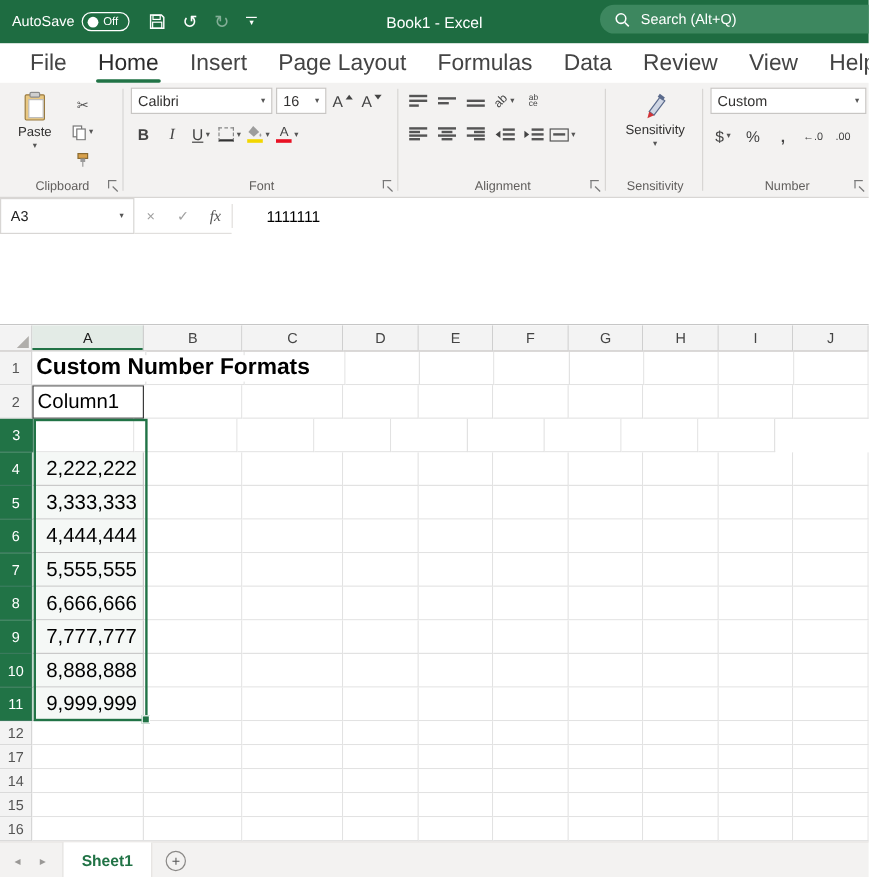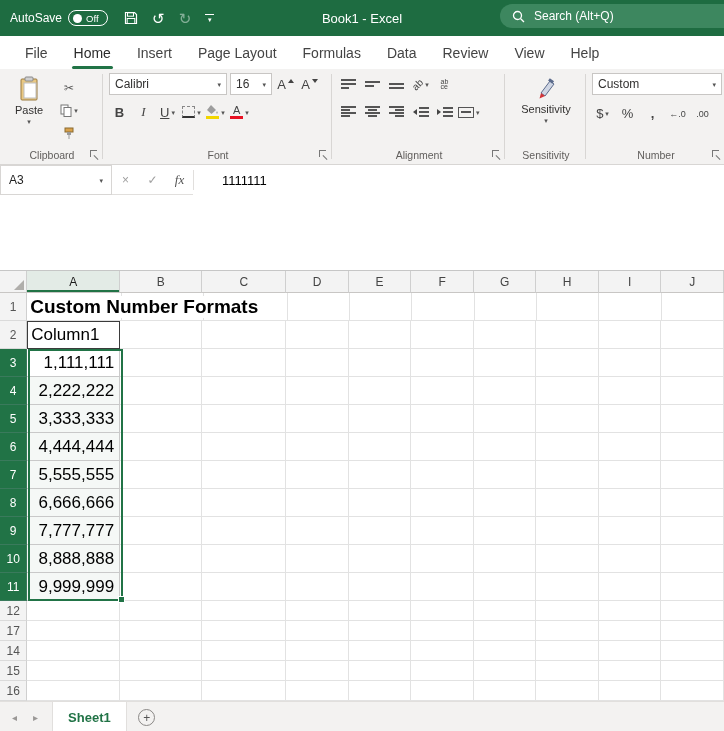--- a/index.html
+++ b/index.html
@@ -17,21 +17,21 @@
   .qat-icn { font-size:15px; line-height:1; color:#fff; cursor:pointer; }
   .qat-icn.disabled { opacity:.45; }
   .custom-qat { display:flex; flex-direction:column; align-items:center; gap:1px; cursor:pointer; }
   .custom-qat .bar { width:9px; height:1px; background:#fff; }
   .custom-qat .chev { color:#fff; }
   .doc-title { position:absolute; left:0; right:0; text-align:center; font-size:13px; pointer-events:none; }
   .search { position:absolute; right:0; top:4px; width:224px; height:24px; background:#3d875f; border-radius:12px 0 0 12px; display:flex; align-items:center; gap:9px; padding-left:12px; font-size:12px; color:#fff; cursor:text; }
 
   
   .tabrow { height:33px; background:#fff; display:flex; align-items:stretch; padding-left:12px; }
-  .tab { padding:0 13px; display:flex; align-items:center; font-size:14px; color:#444; position:relative; cursor:pointer; white-space:nowrap;text-align:center; }
+  .tab { padding:0 13px; display:flex; align-items:center; font-size:19px; color:#444; position:relative; cursor:pointer; white-space:nowrap;text-align:center; }
   .tab.active { font-weight:400; color:#2b2b2b; }
   .tab.active::after { content:""; position:absolute; left:11px; right:11px; bottom:0; height:3px; background:#217346; border-radius:2px; }
 
   
   .ribbon { height:96px; background:#f3f2f1; border-bottom:1px solid #d8d6d4; display:flex; }
   .rgroup { display:flex; flex-direction:column; position:relative; padding:4px 4px 0 6px; }
   .rg-body { flex:1; display:flex; }
   .rg-footer { height:18px; display:flex; align-items:center; justify-content:center; font-size:10.5px; color:#605e5c; }
   .vsep { width:1px; background:#d8d6d4; margin:5px 0; }
   .launcher { position:absolute; right:3px; bottom:5px; width:9px; height:9px; cursor:pointer; }
@@ -445,21 +445,20 @@
         <div class="cell" style="width: 64px;"></div>
         <div class="cell" style="width: 64px;"></div>
         <div class="cell" style="width: 64px;"></div>
         <div class="cell" style="width: 64px;"></div>
         <div class="cell" style="width: 64px;"></div>
         <div class="cell" style="width: 64px;"></div>
         <div class="cell" style="width: 64px;"></div>
       </div>
       <div class="grow" style="height: 28px;">
         <div class="rh selrow">3</div>
-        <div class="cell num active" style="width: 95px;">1,111,111</div>
         <div class="cell" style="width: 84px;"></div>
         <div class="cell" style="width: 86px;"></div>
         <div class="cell" style="width: 64px;"></div>
         <div class="cell" style="width: 64px;"></div>
         <div class="cell" style="width: 64px;"></div>
         <div class="cell" style="width: 64px;"></div>
         <div class="cell" style="width: 64px;"></div>
         <div class="cell" style="width: 64px;"></div>
         <div class="cell" style="width: 64px;"></div>
       </div>

